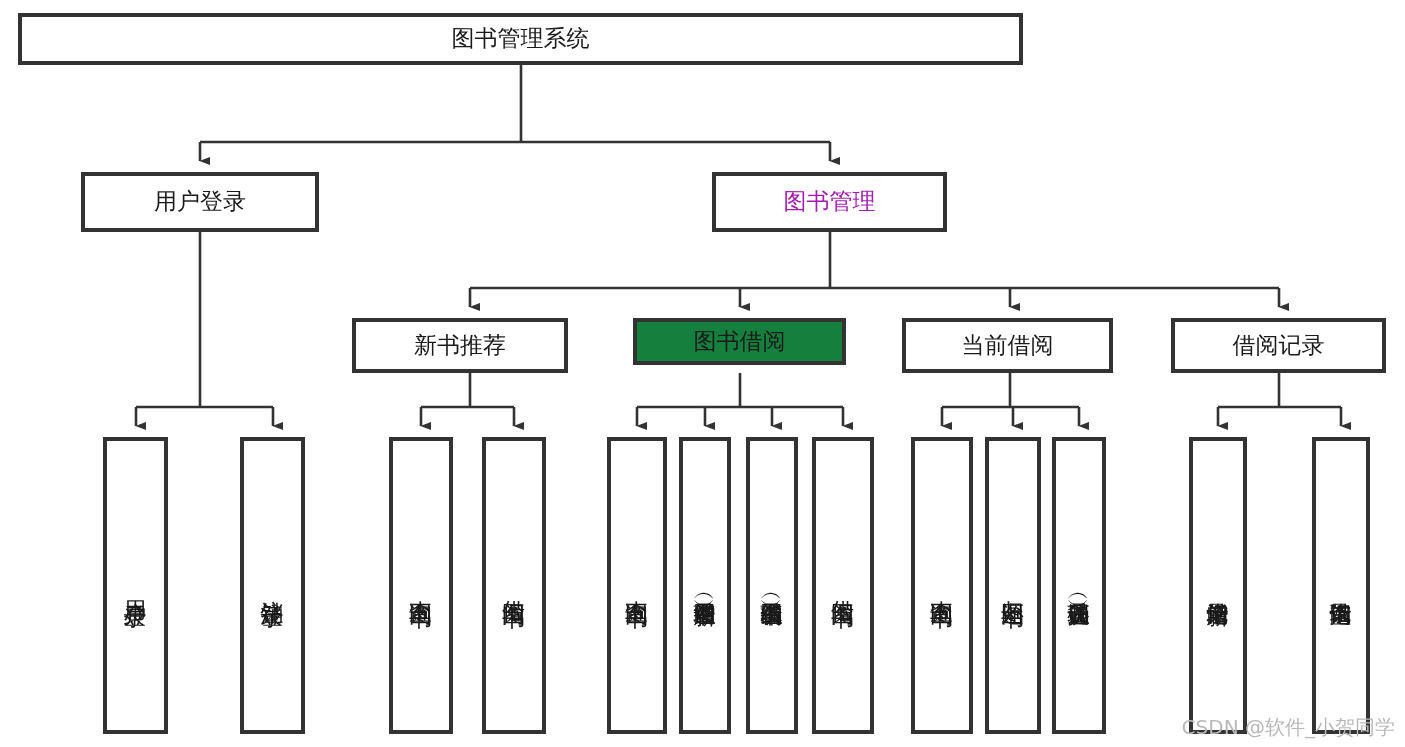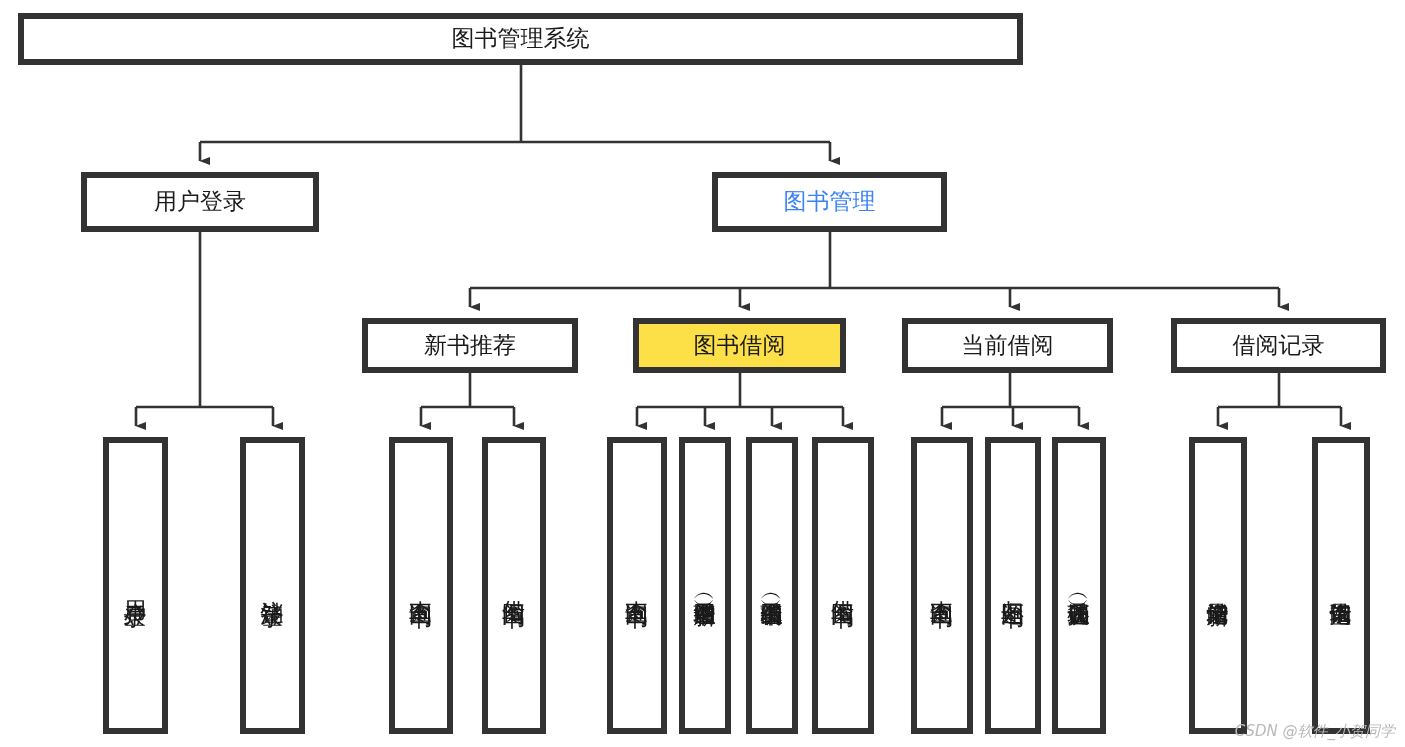--- a/index.html
+++ b/index.html
@@ -22,21 +22,21 @@
     left: 0;
     top: 0;
     width: 1405px;
     height: 747px;
     pointer-events: none;
   }
   .node {
     position: absolute;
     box-sizing: border-box;
     background: #ffffff;
-    border: 6px solid #a16207;
+    border: 4px solid #a16207;
     display: flex;
     align-items: center;
     justify-content: center;
     color: #1a1a1a;
   }
   .node-label {
     display: block;
     text-align: center;
     line-height: 1.18;
     white-space: nowrap;
@@ -57,25 +57,24 @@
     white-space: nowrap;
   }
   .node.vert.tight .node-label {
     font-size: 22px;
     letter-spacing: 0px;
   }
   #watermark {
     position: absolute;
     right: 10px;
     bottom: 6px;
-    font-size: 15px;
+    font-size: 20px;
     color: #b9b9b9;
     white-space: nowrap;
     font-family: "DejaVu Sans", "Liberation Sans", sans-serif;
-    font-style: italic;
   }
 </style>
 </head>
 <body>
 
 <div id="canvas">
 
   <svg id="wires" viewBox="0 0 1405 747" xmlns="http://www.w3.org/2000/svg">
     <defs>
       <marker id="arrowhead" markerWidth="9" markerHeight="11" refX="4.5" refY="10.2" orient="auto" markerUnits="userSpaceOnUse">
@@ -119,27 +118,27 @@
       </g>
   </svg>
 
   <div id="nodes">
       <div class="node horiz" style="left: 18px; top: 13px; width: 1005px; height: 52px; border-color: rgb(51, 51, 51); background: rgb(255, 255, 255); color: rgb(26, 26, 26);">
         <span class="node-label">图书管理系统</span>
       </div>
       <div class="node horiz" style="left: 81px; top: 172px; width: 238px; height: 60px; border-color: rgb(51, 51, 51); background: rgb(255, 255, 255); color: rgb(26, 26, 26);">
         <span class="node-label">用户登录</span>
       </div>
-      <div class="node horiz" style="left: 712px; top: 172px; width: 235px; height: 60px; border-color: rgb(51, 51, 51); background: rgb(255, 255, 255); color: #3b82f6;">
+      <div class="node horiz" style="left: 712px; top: 172px; width: 235px; height: 60px; border-color: rgb(51, 51, 51); background: rgb(255, 255, 255); color: #a21caf;">
         <span class="node-label">图书管理</span>
       </div>
-      <div class="node horiz" style="left: 362px; top: 318px; width: 216px; height: 55px; border-color: rgb(51, 51, 51); background: rgb(255, 255, 255); color: rgb(26, 26, 26);">
+      <div class="node horiz" style="left: 352px; top: 318px; width: 216px; height: 55px; border-color: rgb(51, 51, 51); background: rgb(255, 255, 255); color: rgb(26, 26, 26);">
         <span class="node-label">新书推荐</span>
       </div>
-      <div class="node horiz" style="left: 633px; top: 318px; width: 213px; height: 55px; border-color: rgb(51, 51, 51); background: #fde047; color: rgb(26, 26, 26);">
+      <div class="node horiz" style="left: 633px; top: 318px; width: 213px; height: 47px; border-color: rgb(51, 51, 51); background: #15803d; color: rgb(26, 26, 26);">
         <span class="node-label">图书借阅</span>
       </div>
       <div class="node horiz" style="left: 902px; top: 318px; width: 211px; height: 55px; border-color: rgb(51, 51, 51); background: rgb(255, 255, 255); color: rgb(26, 26, 26);">
         <span class="node-label">当前借阅</span>
       </div>
       <div class="node horiz" style="left: 1171px; top: 318px; width: 215px; height: 55px; border-color: rgb(51, 51, 51); background: rgb(255, 255, 255); color: rgb(26, 26, 26); align-items: center;">
         <span class="node-label">借阅记录</span>
       </div>
       <div class="node vert" style="left: 103px; top: 437px; width: 65px; height: 297px; border-color: rgb(51, 51, 51); background: rgb(255, 255, 255); color: rgb(26, 26, 26);">
         <span class="node-label">用户登录</span>

